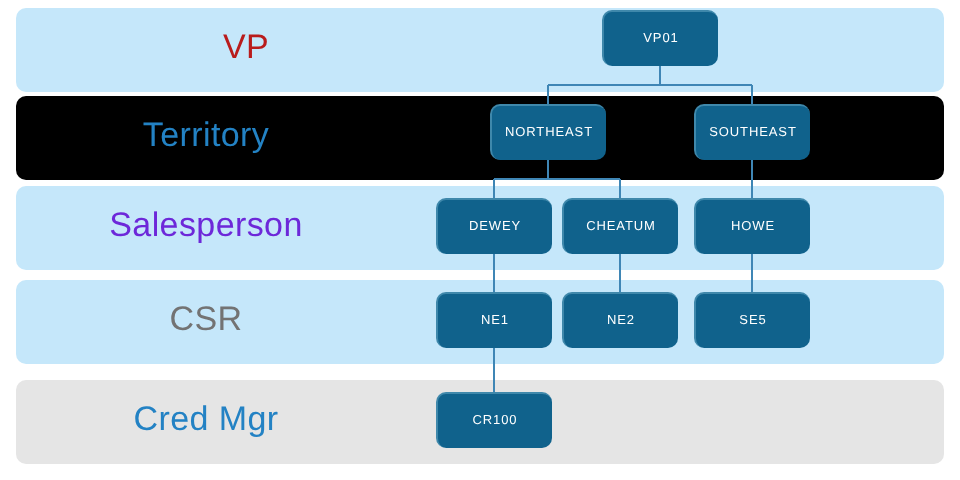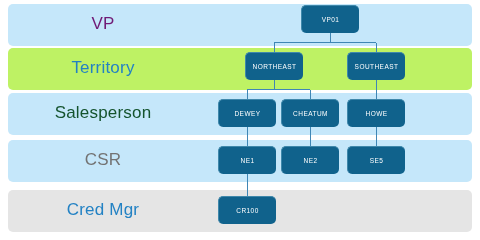--- a/index.html
+++ b/index.html
@@ -57,27 +57,27 @@
     text-align:center;
     line-height:1.1;
   }
 </style>
 </head>
 <body>
 
 <div id="stage">
   <div id="bands">
       <div class="band" style="top: 4px; height: 42px; background: rgb(197, 231, 250);">
-        <div class="band-label" style="top: 10px; color: #701a75;">VP</div>
+        <div class="band-label" style="top: 10px; color: #b91c1c; margin-left: 20px;">VP</div>
       </div>
-      <div class="band" style="top: 48px; height: 42px; background: #bef264;">
+      <div class="band" style="top: 48px; height: 42px; background: #000000;">
         <div class="band-label" style="top: 10px; color: rgb(35, 130, 196);">Territory</div>
       </div>
       <div class="band" style="top: 93px; height: 42px; background: rgb(197, 231, 250);">
-        <div class="band-label" style="top: 10px; color: #14532d;">Salesperson</div>
+        <div class="band-label" style="top: 10px; color: #6d28d9;">Salesperson</div>
       </div>
       <div class="band" style="top: 140px; height: 42px; background: rgb(197, 231, 250);">
         <div class="band-label" style="top: 10px; color: #737373;">CSR</div>
       </div>
       <div class="band" style="top: 190px; height: 42px; background: #e5e5e5;">
         <div class="band-label" style="top: 10px; color: rgb(35, 130, 196);">Cred Mgr</div>
       </div>
     </div>
   <svg id="links" viewBox="0 0 480 239" preserveAspectRatio="none">
       <line x1="330" y1="33" x2="330" y2="42.5" stroke="#3f86b5" stroke-width="1" shape-rendering="crispEdges"></line>

